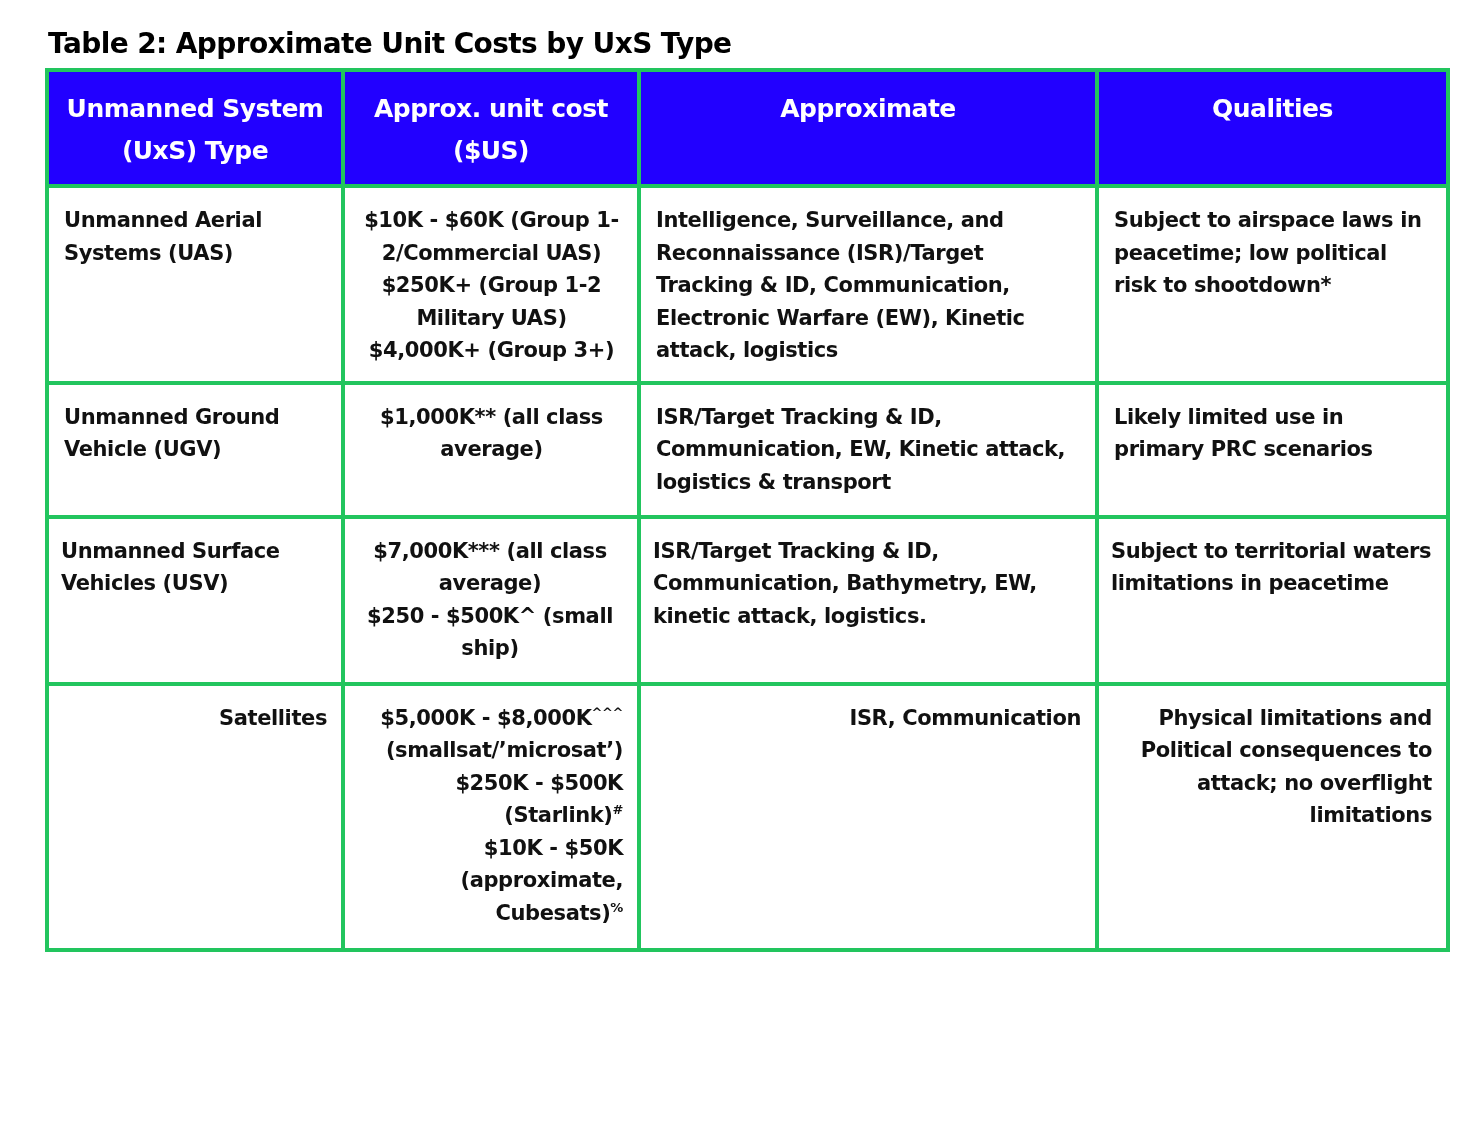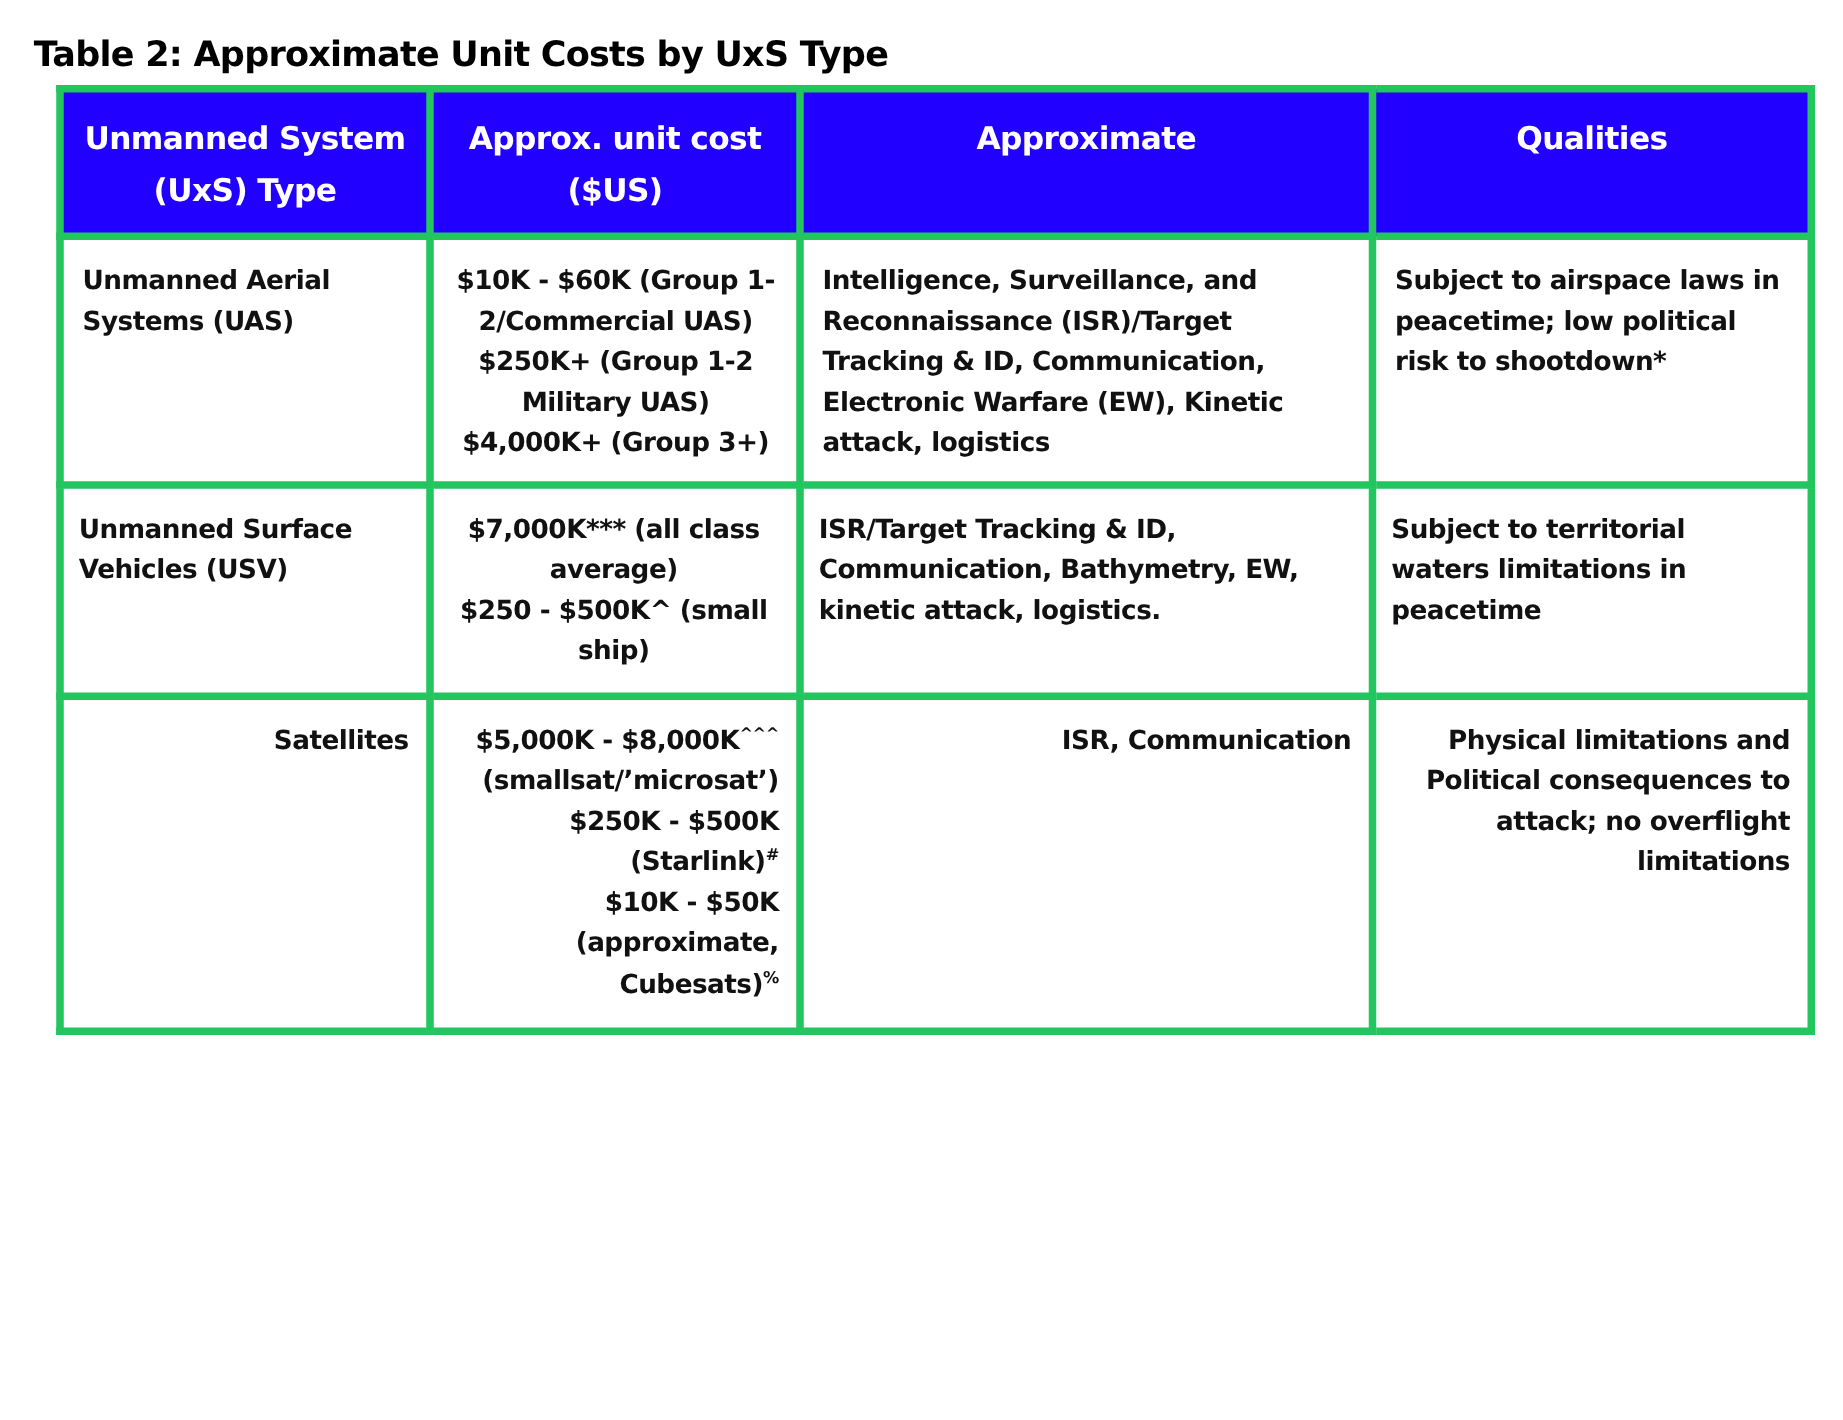--- a/index.html
+++ b/index.html
@@ -9,21 +9,21 @@
     }
     body {
       width: 1474px;
       height: 1136px;
       position: relative;
       font-family: "DejaVu Sans", sans-serif;
       color: #111111;
     }
     .caption {
       position: absolute;
-      left: 27px;
+      left: 48px;
       top: 24px;
       font-family: "DejaVu Sans", sans-serif;
       font-weight: bold;
       font-size: 28px;
       letter-spacing: -0.6px;
       color: #000000;
       margin: 0;
       line-height: 40px;
     }
     table.uxs {
@@ -33,21 +33,21 @@
       width: 1401px;
       border-collapse: collapse;
       table-layout: fixed;
       border: 2px solid #666666;
     }
     table.uxs col.c1 { width: 296px; }
     table.uxs col.c2 { width: 296px; }
     table.uxs col.c3 { width: 458px; }
     table.uxs col.c4 { width: 351px; }
     table.uxs th, table.uxs td {
-      border: 6px solid #22c55e;
+      border: 4px solid #22c55e;
       vertical-align: top;
     }
     table.uxs th {
       background: #2200ff;
       color: #ffffff;
       font-weight: bold;
       font-size: 25px;
       letter-spacing: -0.5px;
       line-height: 42px;
       text-align: center;
@@ -100,20 +100,28 @@
       <td>Unmanned Aerial Systems (UAS)</td>
       <td class="cost">
         <span class="line">$10K - $60K (Group 1-2/Commercial UAS)</span>
         <span class="line">$250K+ (Group 1-2 Military UAS)</span>
         <span class="line">$4,000K+ (Group 3+)</span>
       </td>
       <td>Intelligence, Surveillance, and Reconnaissance (ISR)/Target Tracking &amp; ID, Communication, Electronic Warfare (EW), Kinetic attack, logistics</td>
       <td>Subject to airspace laws in peacetime; low political risk to shootdown*</td>
     </tr>
 
+    <tr class="r2">
+      <td>Unmanned Ground Vehicle (UGV)</td>
+      <td class="cost">
+        <span class="line">$1,000K** (all class average)</span>
+      </td>
+      <td>ISR/Target Tracking &amp; ID, Communication, EW, Kinetic attack, logistics &amp; transport</td>
+      <td>Likely limited use in primary PRC scenarios</td>
+    </tr>
 
     <tr class="r3">
       <td>Unmanned Surface Vehicles (USV)</td>
       <td class="cost">
         <span class="line">$7,000K*** (all class average)</span>
         <span class="line">$250 - $500K^ (small ship)</span>
       </td>
       <td>ISR/Target Tracking &amp; ID, Communication, Bathymetry, EW, kinetic attack, logistics.</td>
       <td>Subject to territorial waters limitations in peacetime</td>
     </tr>

